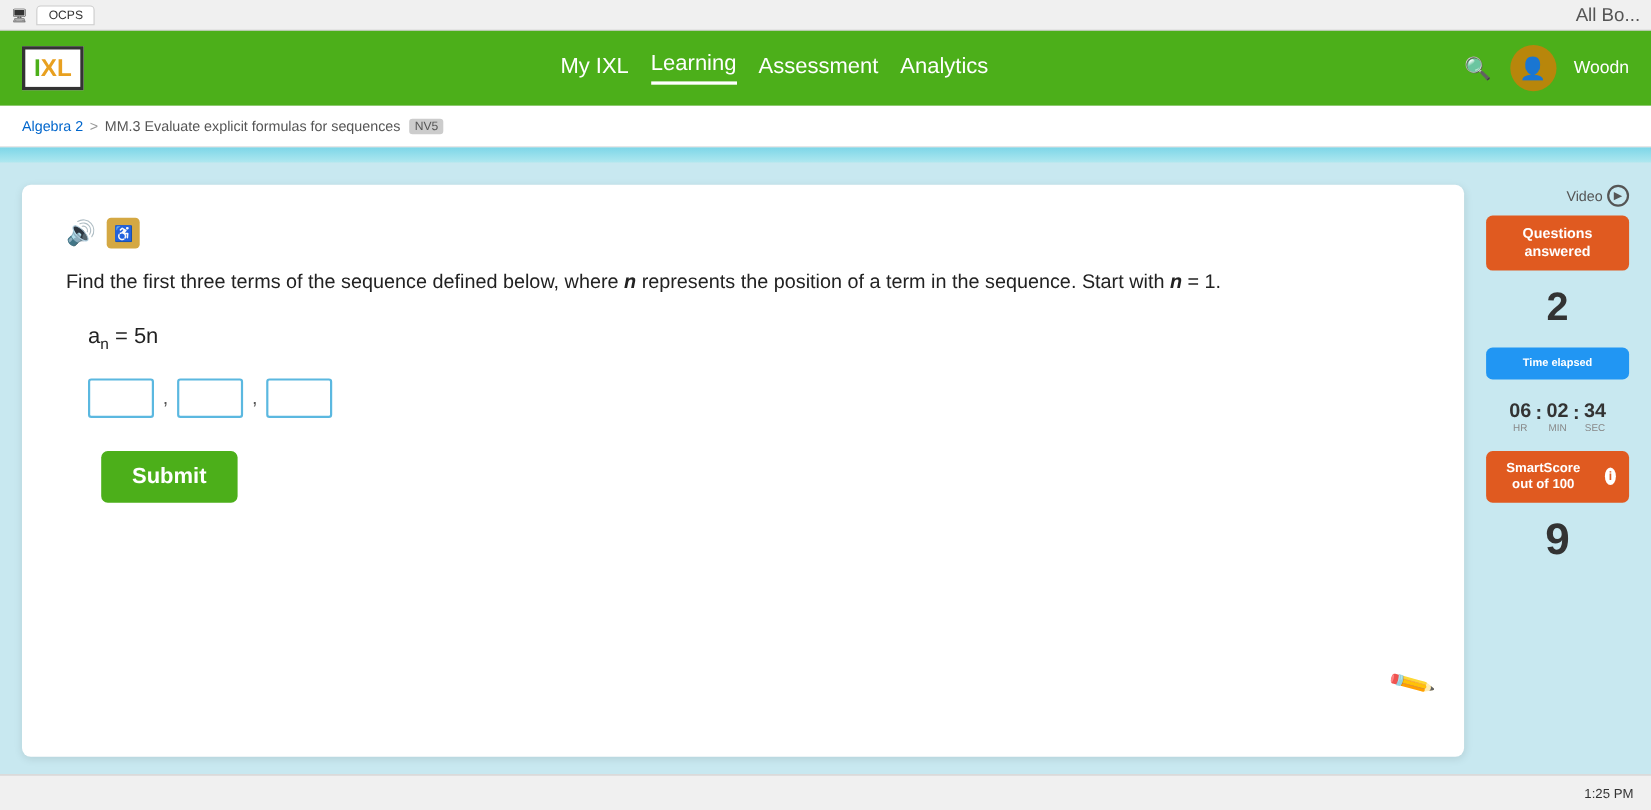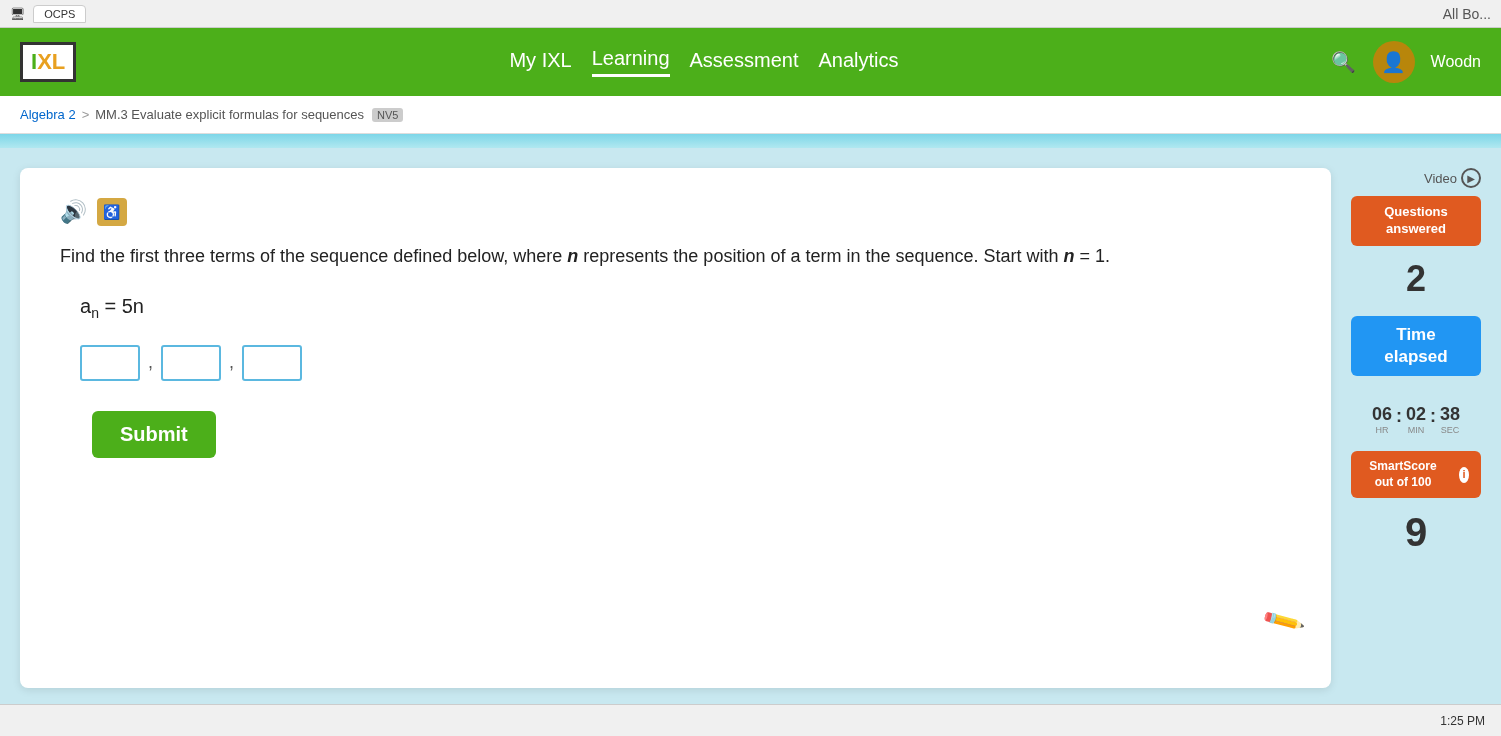--- a/index.html
+++ b/index.html
@@ -26,21 +26,21 @@
       border: 1px solid #ccc;
       border-radius: 4px 4px 0 0;
       padding: 2px 10px;
       font-size: 11px;
       display: flex;
       align-items: center;
       gap: 6px;
     }
     .taskbar-right {
       margin-left: auto;
-      font-size: 14px;
+      font-size: 17px;
       color: #555;
     }
 
     
     .navbar {
       background: #4caf1a;
       height: 68px;
       display: flex;
       align-items: center;
       padding: 0 20px;
@@ -280,26 +280,26 @@
       text-align: center;
       margin: 8px 0 16px 0;
     }
 
     .time-elapsed-btn {
       background: #2196f3;
       color: white;
       border-radius: 6px;
       padding: 8px 12px;
       text-align: center;
-      font-size: 17px;
+      font-size: 10px;
       font-weight: bold;
       width: 100%;
       cursor: pointer;
       line-height: 1.3;
-      margin-bottom: 20px;
+      margin-bottom: 10px;
     }
 
     .time-display {
       display: flex;
       gap: 4px;
       text-align: center;
       margin: 8px 0 16px 0;
       width: 100%;
       justify-content: center;
     }
@@ -497,21 +497,21 @@
         <span class="time-value">06</span>
         <span class="time-label">HR</span>
       </div>
       <span class="time-colon">:</span>
       <div class="time-unit">
         <span class="time-value">02</span>
         <span class="time-label">MIN</span>
       </div>
       <span class="time-colon">:</span>
       <div class="time-unit">
-        <span class="time-value">38</span>
+        <span class="time-value">34</span>
         <span class="time-label">SEC</span>
       </div>
     </div>
 
     <div class="smart-score-btn">
       <span>SmartScore out of 100</span>
       <div class="info-circle">
         <span>i</span>
       </div>
     </div>

